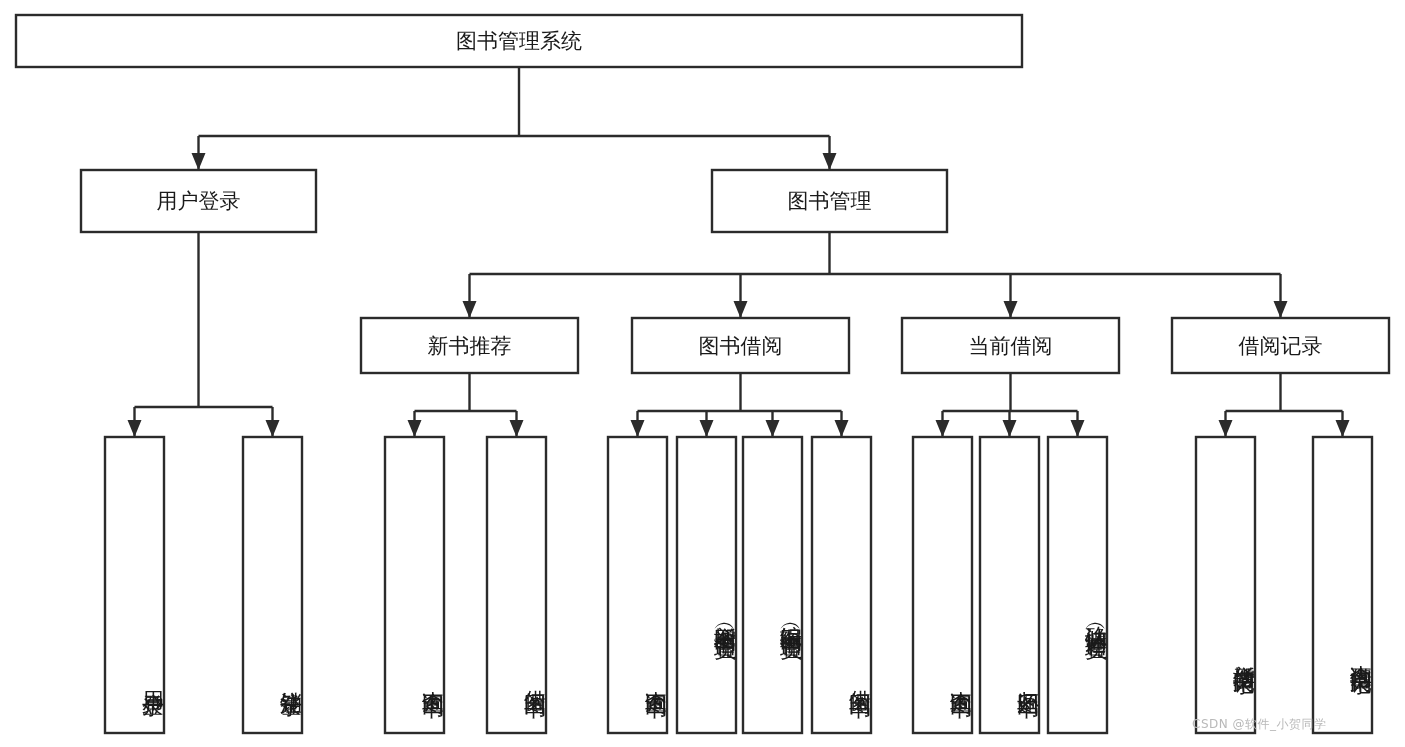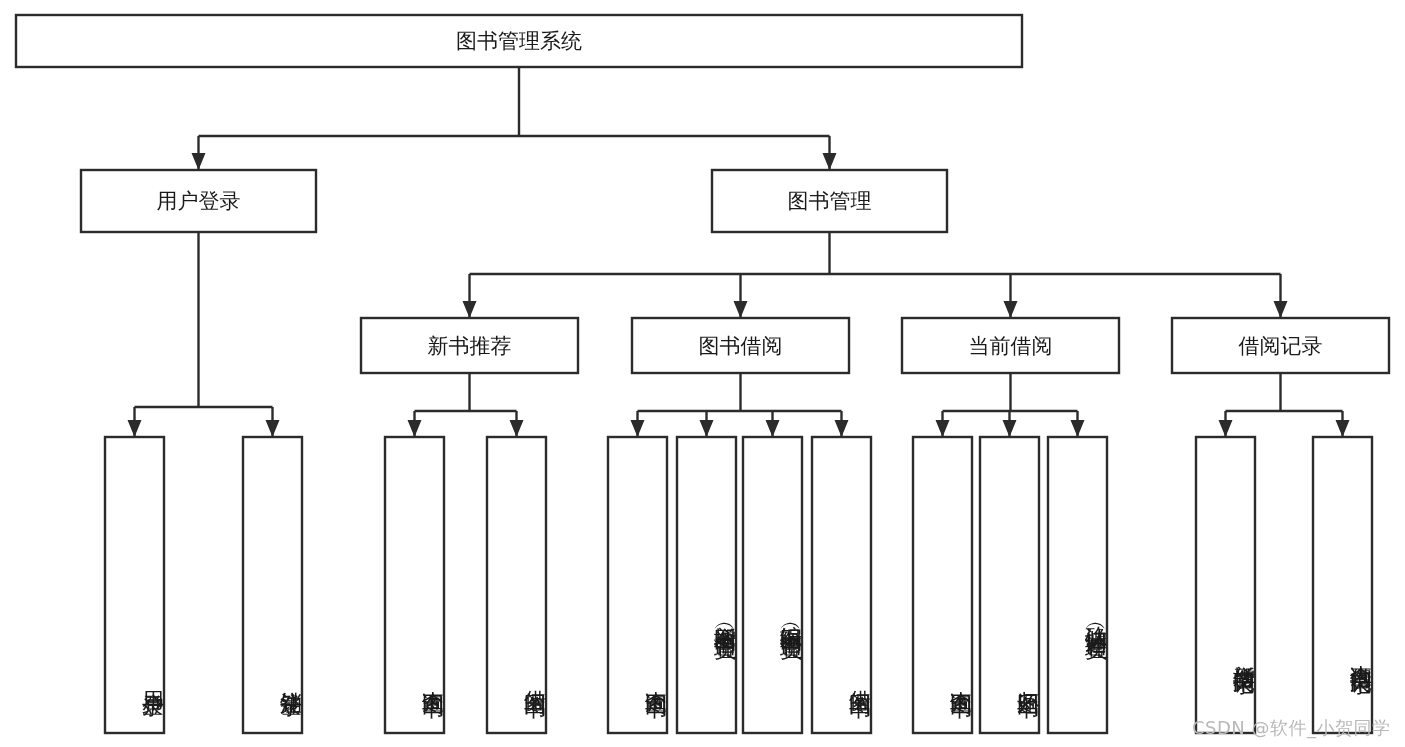--- a/index.html
+++ b/index.html
@@ -60,21 +60,21 @@
     line-height: 1;
     display: flex;
     align-items: flex-start;
     justify-content: center;
     white-space: nowrap;
     pointer-events: none;
   }
   .watermark {
     position: absolute;
     font-family: "DejaVu Sans", "Liberation Sans", sans-serif;
-    font-size: 18px;
+    font-size: 12px;
     color: #b9b9b9;
     white-space: nowrap;
     letter-spacing: 0.5px;
   }
 </style>
 </head>
 <body>
 
 <div id="diagram-root">
   <svg class="diagram-canvas" viewBox="0 0 1405 747">

